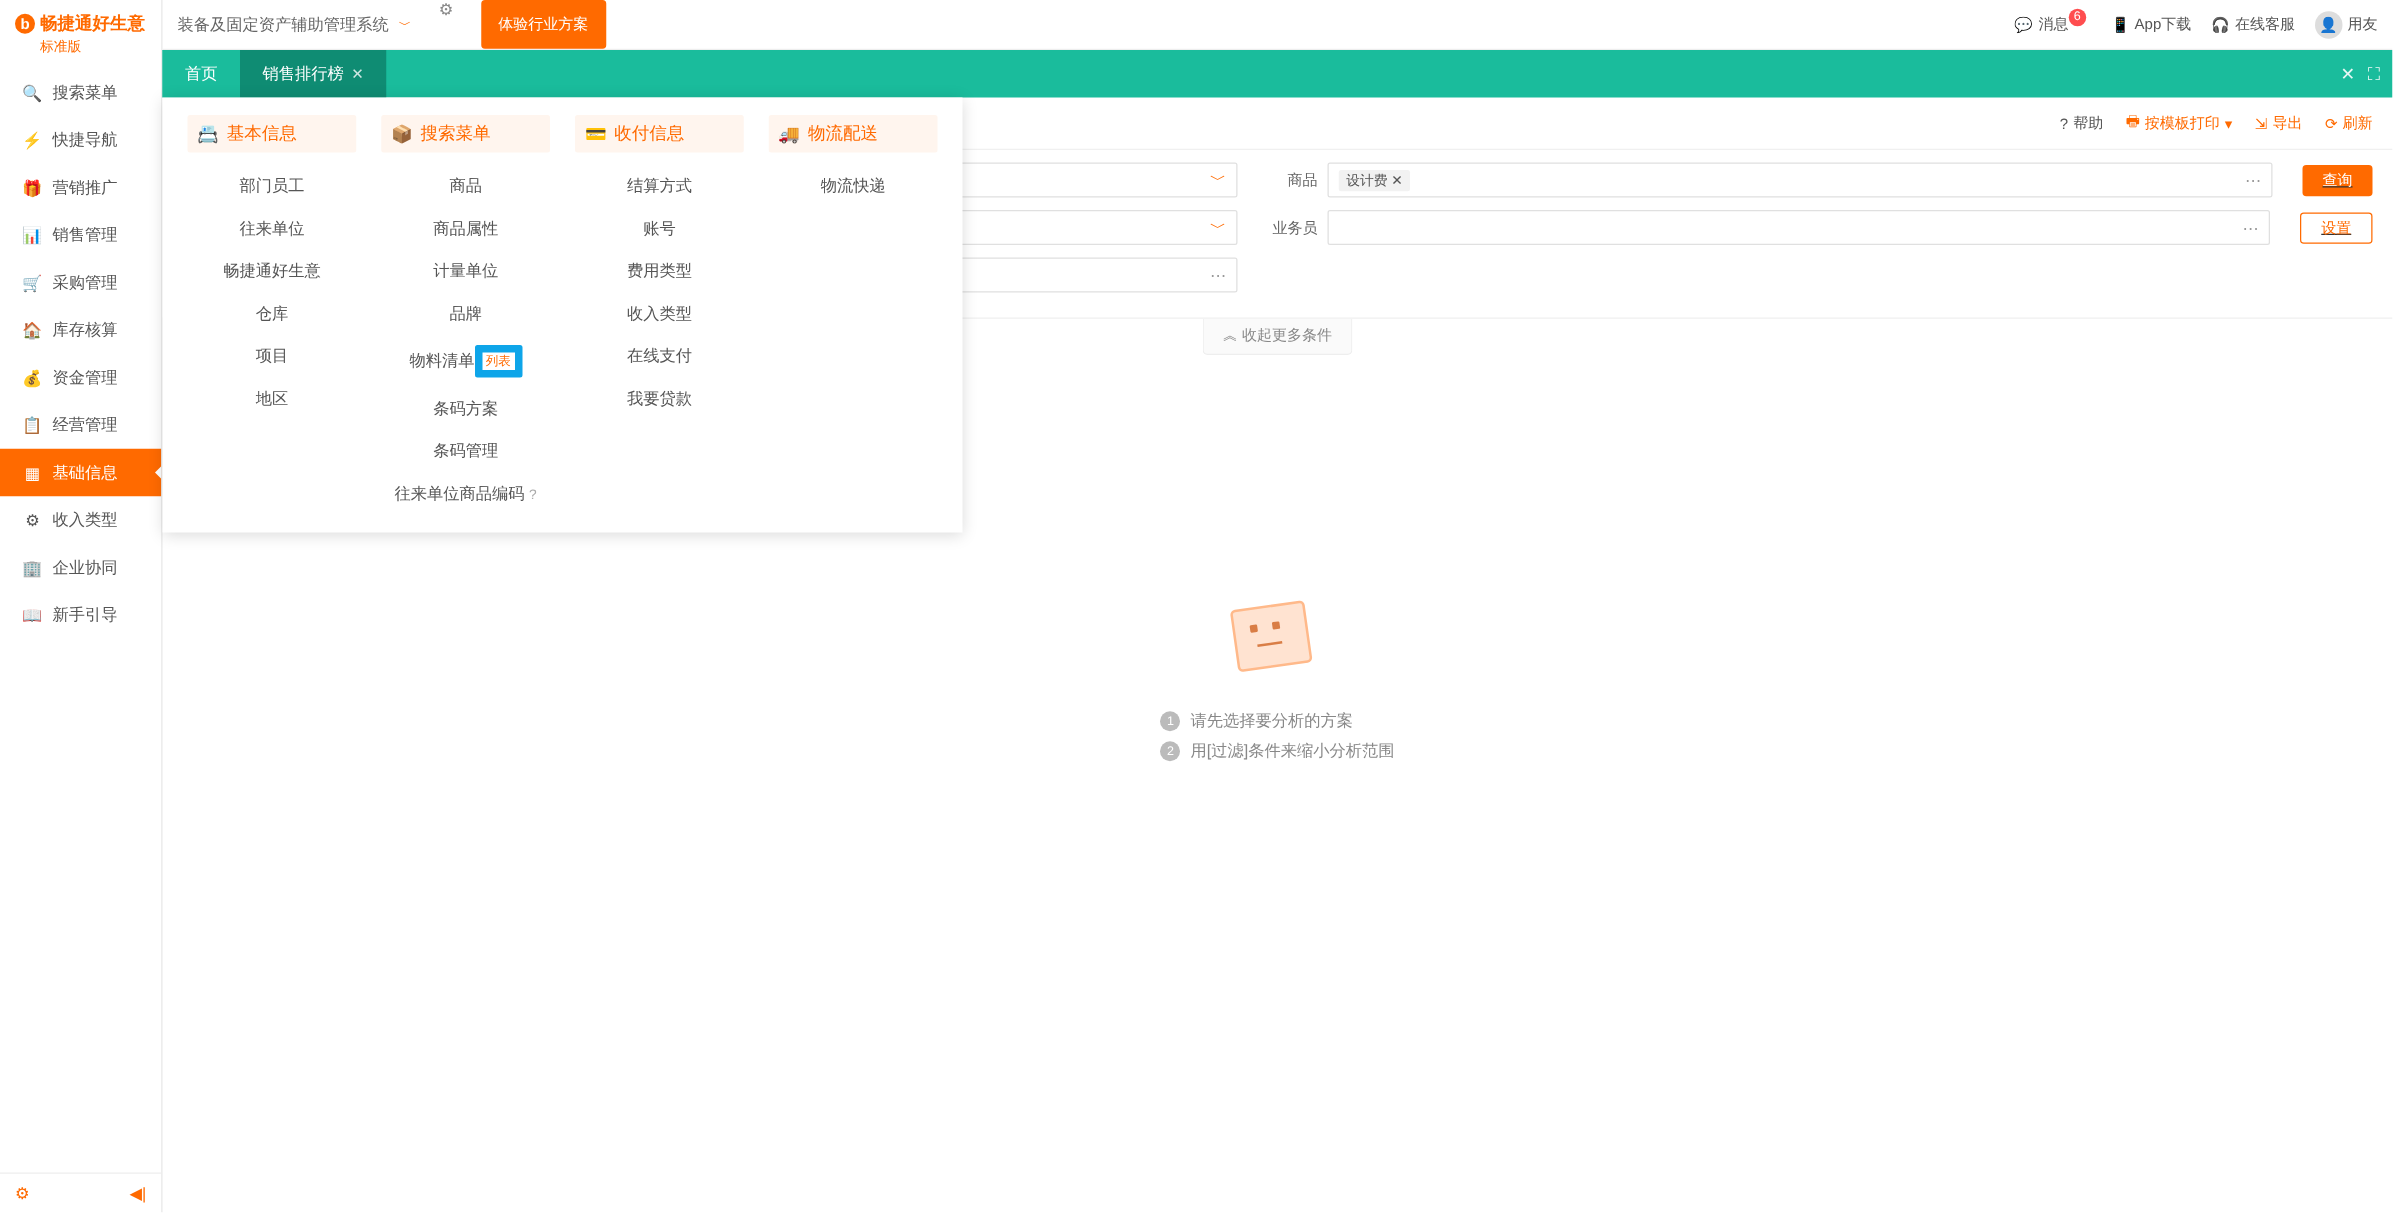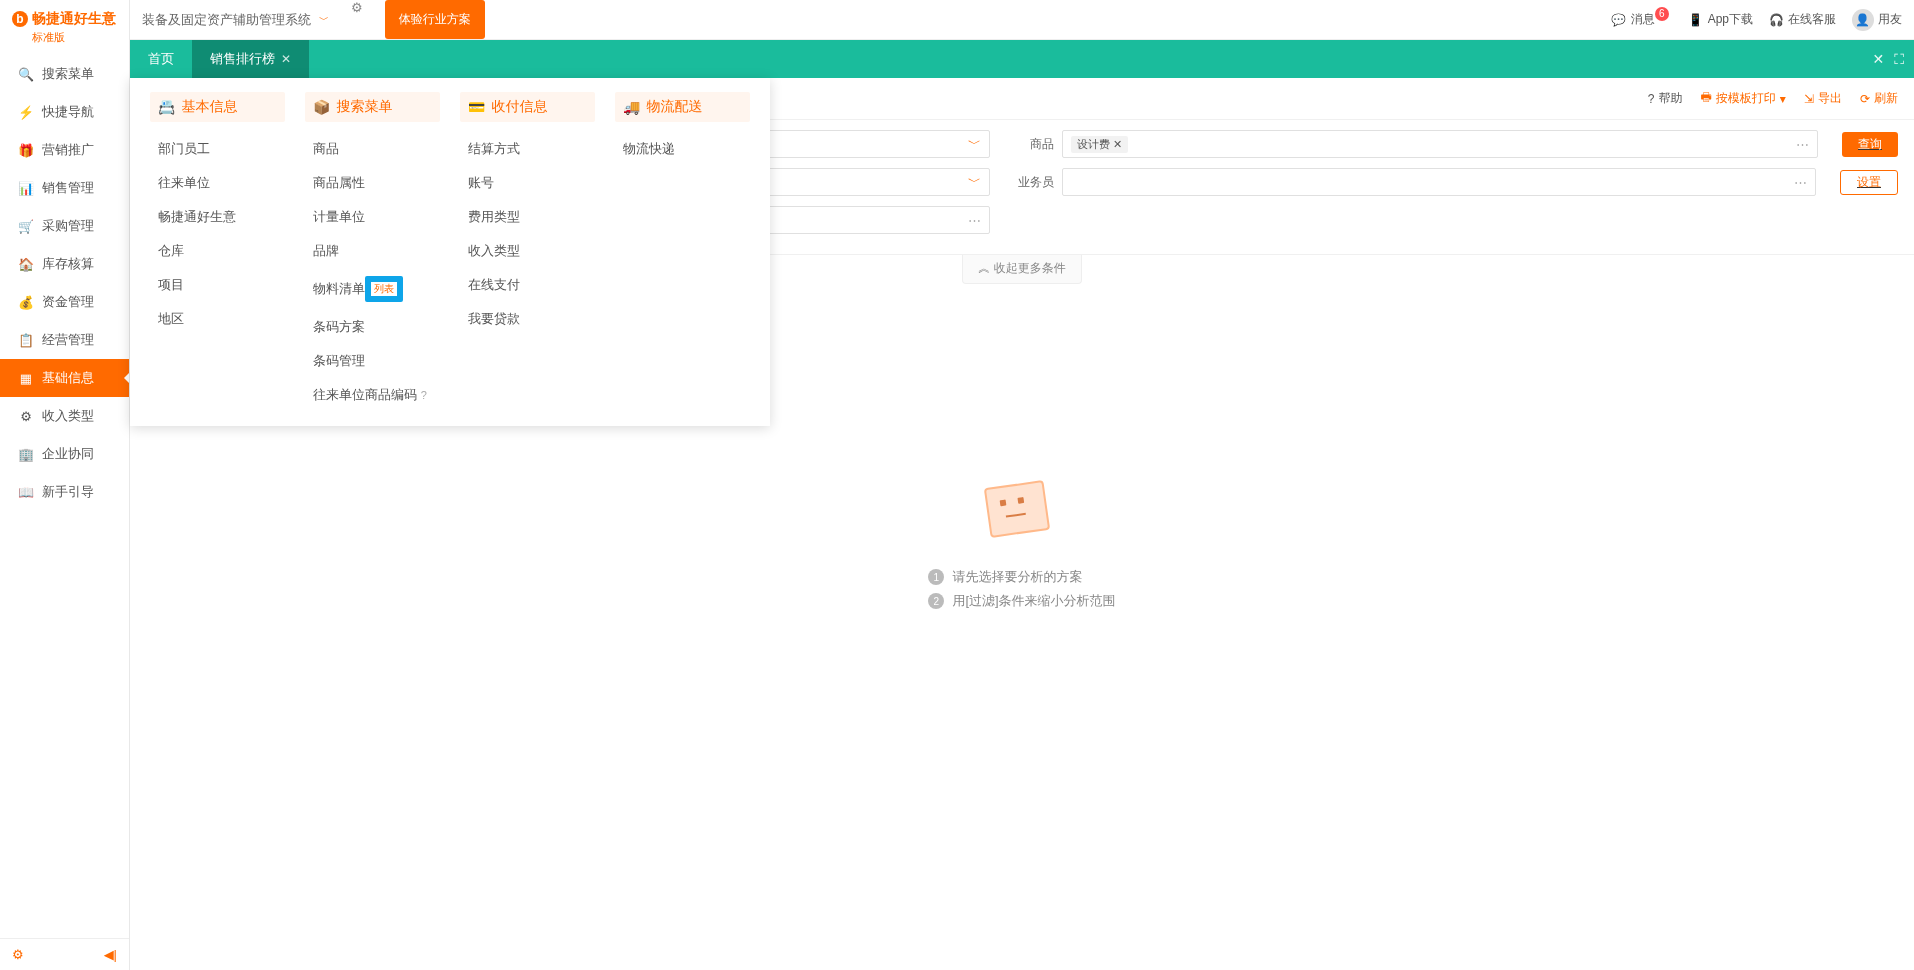--- a/index.html
+++ b/index.html
@@ -69,21 +69,21 @@
 .empty-face::after { content: ""; position: absolute; left: 16px; top: 28px; width: 20px; height: 2px; background: #d97d45;}
 .empty-steps { color: #888; font-size: 13px; }
 .empty-steps div { display: flex; align-items: center; gap: 8px; margin-bottom: 6px;}
 .step-num { width: 16px; height: 16px; border-radius: 50%; background: #bbb; color: #fff; font-size: 10px; display: inline-flex; align-items: center; justify-content: center;}
 
 
 .flyout { position: absolute; left: 130px; top: 78px; background: #fff; box-shadow: 0 2px 12px rgba(0,0,0,0.15); display: flex; z-index: 100; padding: 14px 10px;}
 .fly-col { width: 155px; padding: 0 10px;}
 .fly-head { display: flex; align-items: center; gap: 6px; color: #ff6a00; font-weight: 500; padding: 6px 8px; background: #fff5ee; border-radius: 2px; margin-bottom: 10px; font-size: 14px;}
 .fly-head-icon { color: #ff6a00; }
-.fly-item { padding: 8px 8px; color: #555; cursor: pointer; font-size: 13px; display: flex; align-items: center; justify-content: flex-start;}
+.fly-item { padding: 8px 8px; color: #555; cursor: pointer; font-size: 13px; display: flex; align-items: center; justify-content: center;}
 .fly-badge { color: #ff6a00; border: 6px solid #0ea5e9; font-size: 10px; padding: 0 3px; border-radius: 2px;}
 .fly-q { color: #aaa; font-size: 11px; }
 </style>
 </head>
 <body>
 
 <div class="app">
 
   <div class="sidebar">
     <div class="logo">

